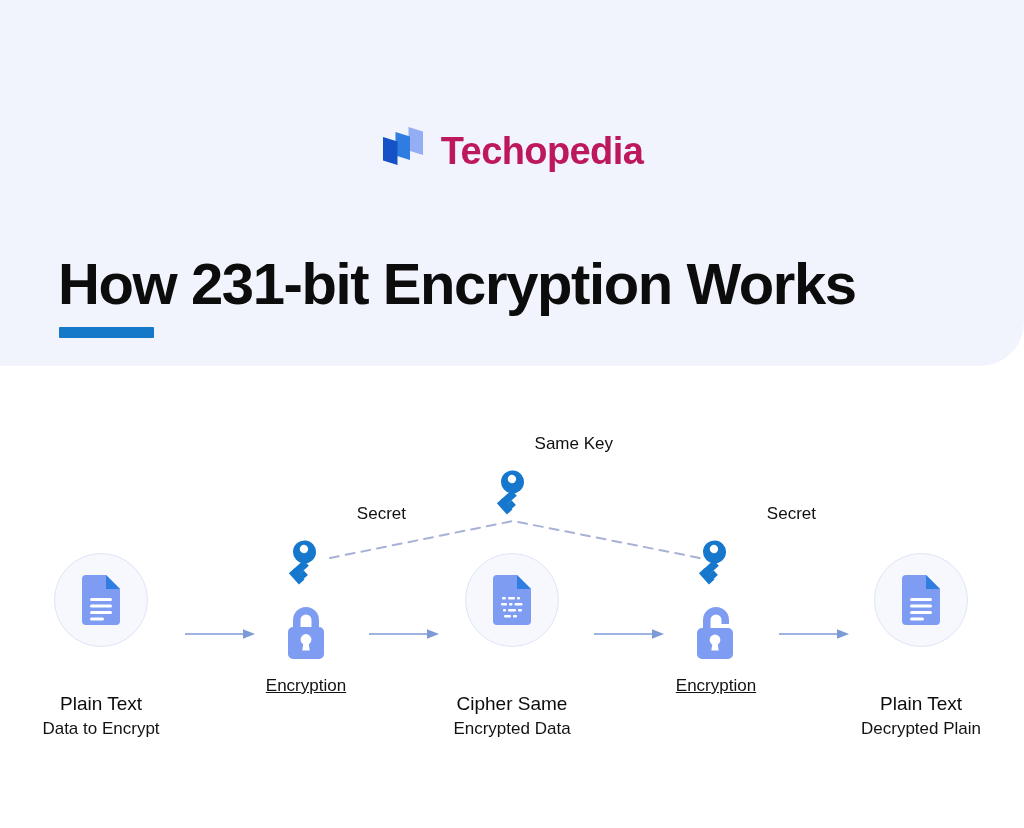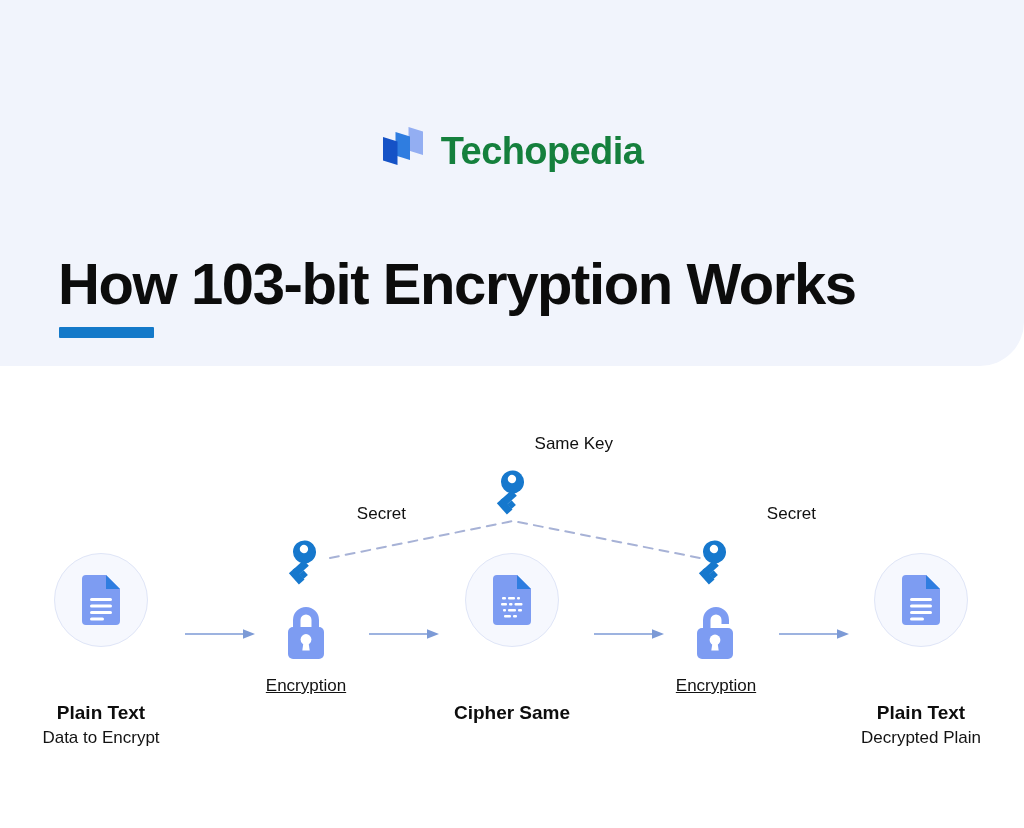--- a/index.html
+++ b/index.html
@@ -36,21 +36,21 @@
     display: flex;
     align-items: center;
     justify-content: center;
     gap: 14px;
   }
   #brand-mark { display: block; }
   #brand-name {
     font-size: 38px;
     font-weight: bold;
     letter-spacing: -0.6px;
-    color: #15803d;
+    color: #be185d;
     line-height: 1;
     white-space: nowrap;
   }
 
   #page-title {
     position: absolute;
     left: 58px;
     top: 253px;
     font-size: 58px;
     font-weight: bold;
@@ -93,24 +93,23 @@
     justify-content: center;
   }
 
   
   .caption {
     text-align: center;
     white-space: nowrap;
   }
   .caption-title {
     font-size: 19px;
-    font-weight: bold;
+    font-weight: normal;
     color: #0d0d0d;
     line-height: 1.3;
-    margin-top: 9px;
   }
   .caption-sub {
     font-size: 17px;
     font-weight: normal;
     color: #131313;
     line-height: 1.38;
   }
 
   .op-label {
     font-size: 17px;
@@ -135,21 +134,21 @@
     <span id="brand-mark">
       <svg width="46" height="50" viewBox="0 0 46 50">
         <path d="M27.5 3 L42 7.5 L42 31 L27.5 26.5 Z" fill="#93aef2"></path>
         <path d="M14.5 8 L29 12.5 L29 36 L14.5 31.5 Z" fill="#2f7de0"></path>
         <path d="M2 13 L16.5 17.5 L16.5 41 L2 36.5 Z" fill="#1552c6"></path>
       </svg>
     </span>
     <span id="brand-name">Techopedia</span>
   </div>
 
-  <div id="page-title">How 103-bit Encryption Works</div>
+  <div id="page-title">How 231-bit Encryption Works</div>
   <div id="title-underline"></div>
 
 </div>
 
 <div id="diagram">
 
   <svg class="abs" style="left:0; top:0;" width="1024" height="462">
     <polyline points="330,192 513,155 700,192" fill="none" stroke="#a7b2d6" stroke-width="2" stroke-dasharray="9 7" stroke-linecap="round"></polyline>
   </svg>
 
@@ -231,20 +230,21 @@
           <rect x="19" y="38" width="8" height="2.6" rx="1"></rect>
           <rect x="29" y="38" width="4" height="2.6" rx="1"></rect>
           <rect x="15" y="44" width="7" height="2.6" rx="1"></rect>
           <rect x="24" y="44" width="4" height="2.6" rx="1"></rect>
         </g>
       </svg>
     </span>
   </div>
   <div class="abs caption" style="left:412px; top:326px; width:200px;">
     <div class="caption-title">Cipher Same</div>
+    <div class="caption-sub">Encrypted Data</div>
   </div>
 
   <svg class="abs" style="left:594px; top:260px;" width="72" height="16">
     <line x1="0" y1="8" x2="59" y2="8" stroke="#7c9ad6" stroke-width="1.7"></line>
     <path d="M58 3.2 L70 8 L58 12.8 Z" fill="#7c9ad6"></path>
   </svg>
 
   <div class="abs key-label" style="left:616px; top:138px; width:200px;">Secret</div>
   <span class="abs" style="left:693px; top:174px;">
     <svg width="46" height="48" viewBox="0 0 46 48">

